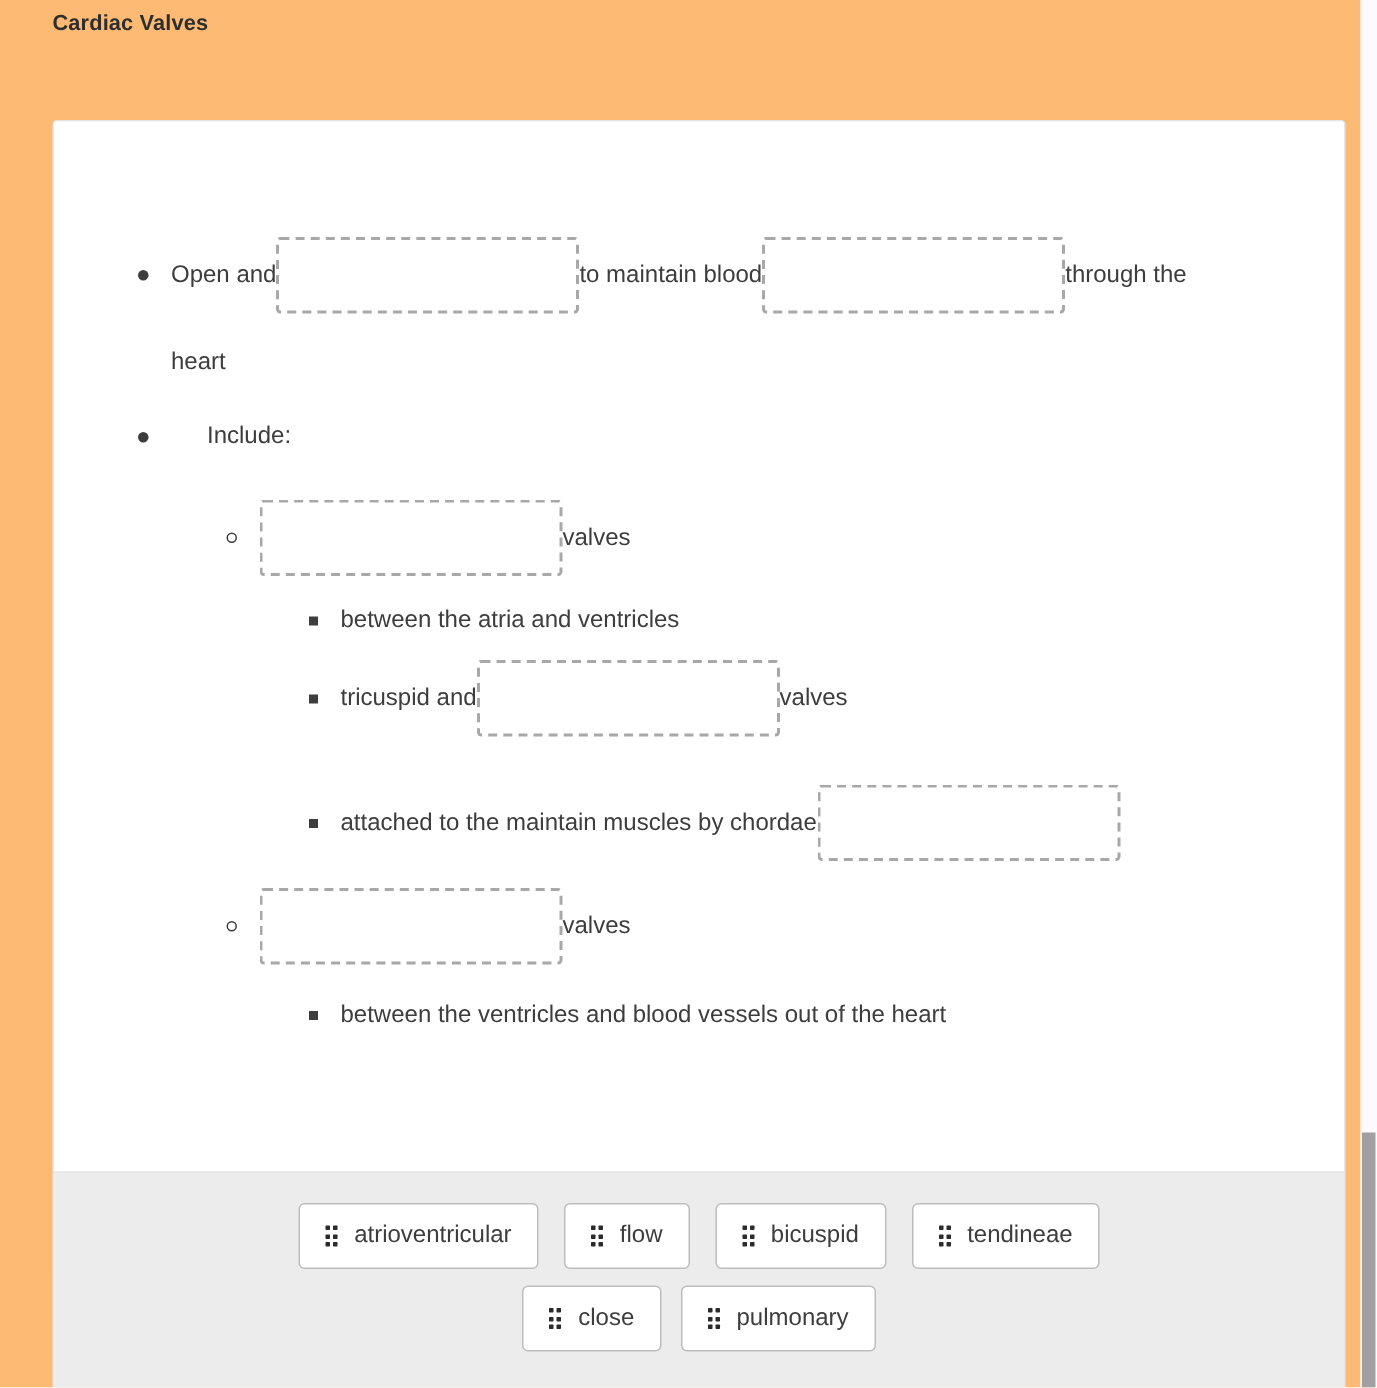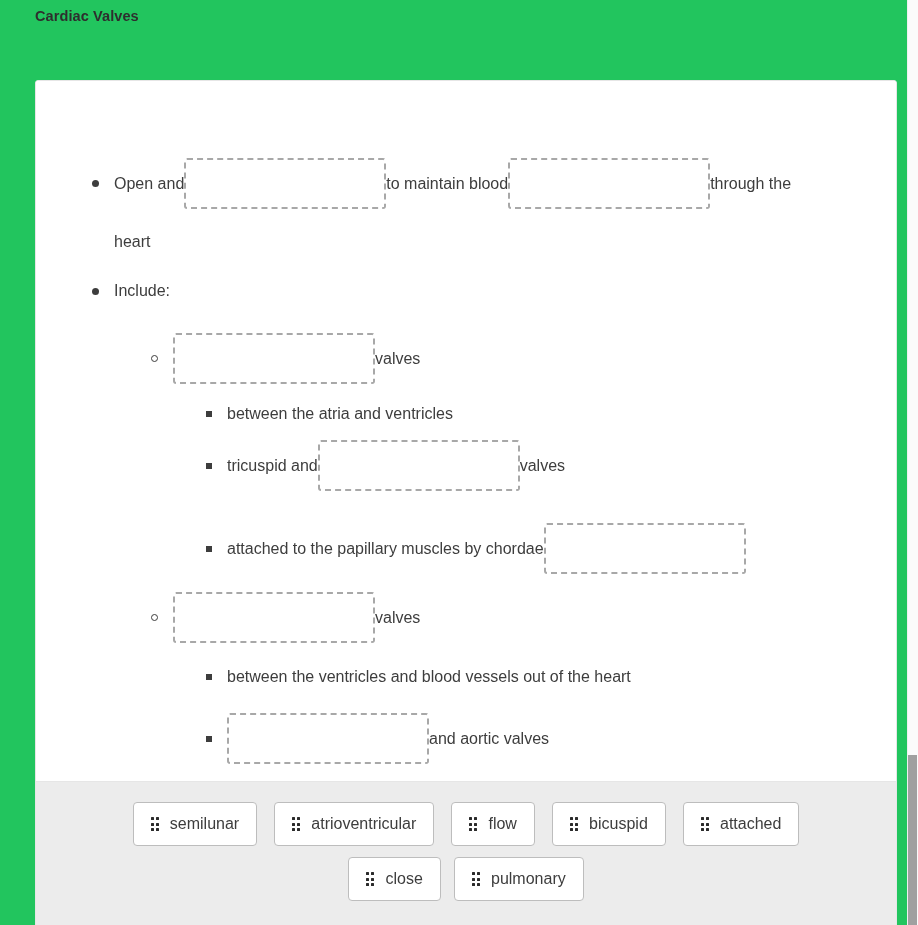--- a/index.html
+++ b/index.html
@@ -8,21 +8,21 @@
     width: 918px; height: 925px;
     background: #ffffff;
     font-family: "Liberation Sans", sans-serif;
     overflow: hidden;
   }
 
   #page {
     position: relative;
     width: 918px;
     height: 925px;
-    background: #22c55e;
+    background: #fdba74;
   }
 
   
   .page-title {
     position: absolute;
     left: 35px;
     top: 8px;
     font-size: 14.5px;
     font-weight: bold;
     color: #2e2e2e;
@@ -177,82 +177,66 @@
           <span class="bullet bullet-disc"></span>
           <span class="txt">Open and</span>
           <span class="dropzone" style="width: 202px;"></span>
           <span class="txt">to maintain blood</span>
           <span class="dropzone" style="width: 202px;"></span>
           <span class="txt">through the</span>
         </div>
         <div class="li" style="left: 78px; top: 150px; height: 22px;">
           <span class="txt">heart</span>
         </div>
-        <div class="li" style="left: 56px; top: 199px; height: 22px;">
+        <div class="li" style="left: 56px; top: 199px; height: 22px; gap: 24px;">
           <span class="bullet bullet-disc"></span>
           <span class="txt">Include:</span>
         </div>
         <div class="li" style="left: 115px; top: 252px; height: 51px;">
           <span class="bullet bullet-circle"></span>
           <span class="dropzone" style="width: 202px;"></span>
           <span class="txt">valves</span>
         </div>
         <div class="li" style="left: 170px; top: 322px; height: 22px;">
           <span class="bullet bullet-square"></span>
           <span class="txt">between the atria and ventricles</span>
         </div>
         <div class="li" style="left: 170px; top: 359px; height: 51px;">
           <span class="bullet bullet-square"></span>
           <span class="txt">tricuspid and</span>
           <span class="dropzone" style="width: 202px;"></span>
           <span class="txt">valves</span>
         </div>
         <div class="li" style="left: 170px; top: 442px; height: 51px;">
           <span class="bullet bullet-square"></span>
-          <span class="txt">attached to the papillary muscles by chordae</span>
+          <span class="txt">attached to the maintain muscles by chordae</span>
           <span class="dropzone" style="width: 202px;"></span>
         </div>
         <div class="li" style="left: 115px; top: 511px; height: 51px;">
           <span class="bullet bullet-circle"></span>
           <span class="dropzone" style="width: 202px;"></span>
           <span class="txt">valves</span>
         </div>
         <div class="li" style="left: 170px; top: 585px; height: 22px; text-align: right;">
           <span class="bullet bullet-square"></span>
           <span class="txt">between the ventricles and blood vessels out of the heart</span>
         </div>
-        <div class="li" style="left: 170px; top: 632px; height: 51px;">
-          <span class="bullet bullet-square"></span>
-          <span class="dropzone" style="width: 202px;"></span>
-          <span class="txt">and aortic valves</span>
-        </div>
       </div>
 
     <div class="card-footer">
       <div class="token-row" id="token-row-0">
           <div class="token">
             <span class="grip">
               <i></i>
               <i></i>
               <i></i>
               <i></i>
               <i></i>
               <i></i>
             </span>
-            <span>semilunar</span>
-          </div>
-          <div class="token">
-            <span class="grip">
-              <i></i>
-              <i></i>
-              <i></i>
-              <i></i>
-              <i></i>
-              <i></i>
-            </span>
             <span>atrioventricular</span>
           </div>
           <div class="token">
             <span class="grip">
               <i></i>
               <i></i>
               <i></i>
               <i></i>
               <i></i>
               <i></i>
@@ -272,21 +256,21 @@
           </div>
           <div class="token">
             <span class="grip">
               <i></i>
               <i></i>
               <i></i>
               <i></i>
               <i></i>
               <i></i>
             </span>
-            <span>attached</span>
+            <span>tendineae</span>
           </div>
         </div>
       <div class="token-row row2" id="token-row-1">
           <div class="token">
             <span class="grip">
               <i></i>
               <i></i>
               <i></i>
               <i></i>
               <i></i>

